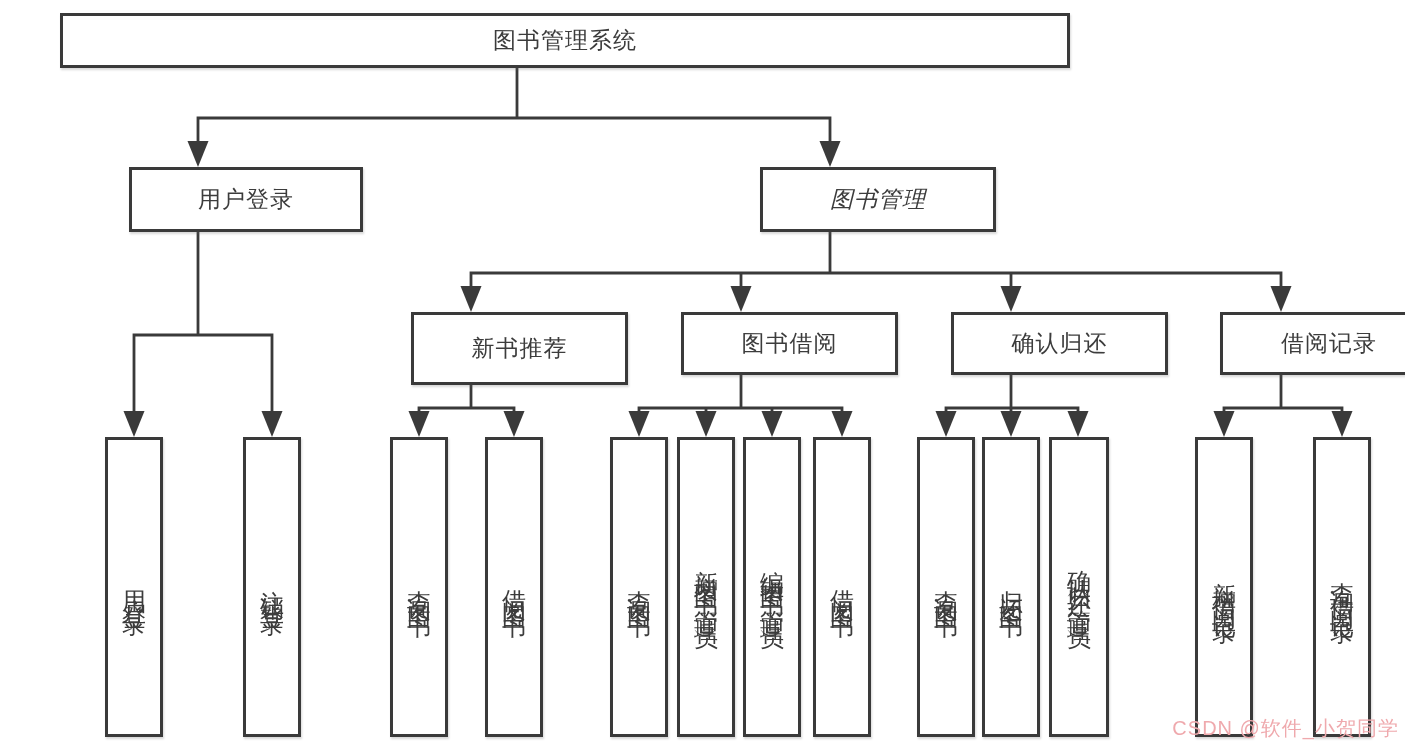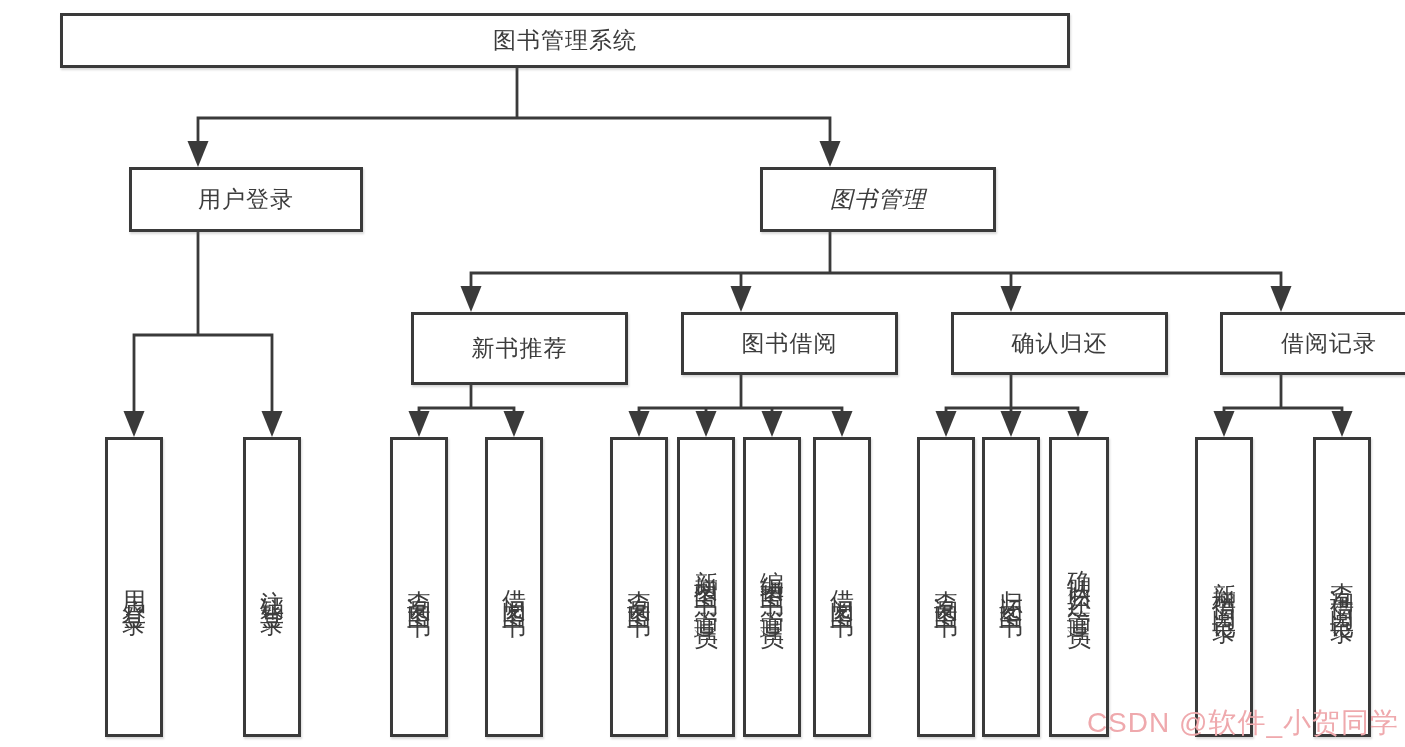--- a/index.html
+++ b/index.html
@@ -50,21 +50,21 @@
   #n-leaf-edit-book{left:743px;}
   #n-leaf-borrow-book-borrow{left:813px;}
   #n-leaf-query-book-current{left:917px;}
   #n-leaf-return-book{left:982px;}
   #n-leaf-confirm-return{left:1049px;width:60px;}
   #n-leaf-add-record{left:1195px;}
   #n-leaf-query-record{left:1313px;}
   .watermark{
     position:absolute;
     right:6px;bottom:5px;
-    font-size:28px;
+    font-size:20px;
     color:#efa9ad;
     letter-spacing:1px;
     z-index:3;
     white-space:nowrap;
   }
 </style>
 </head>
 <body>
 
 <div class="stage">

